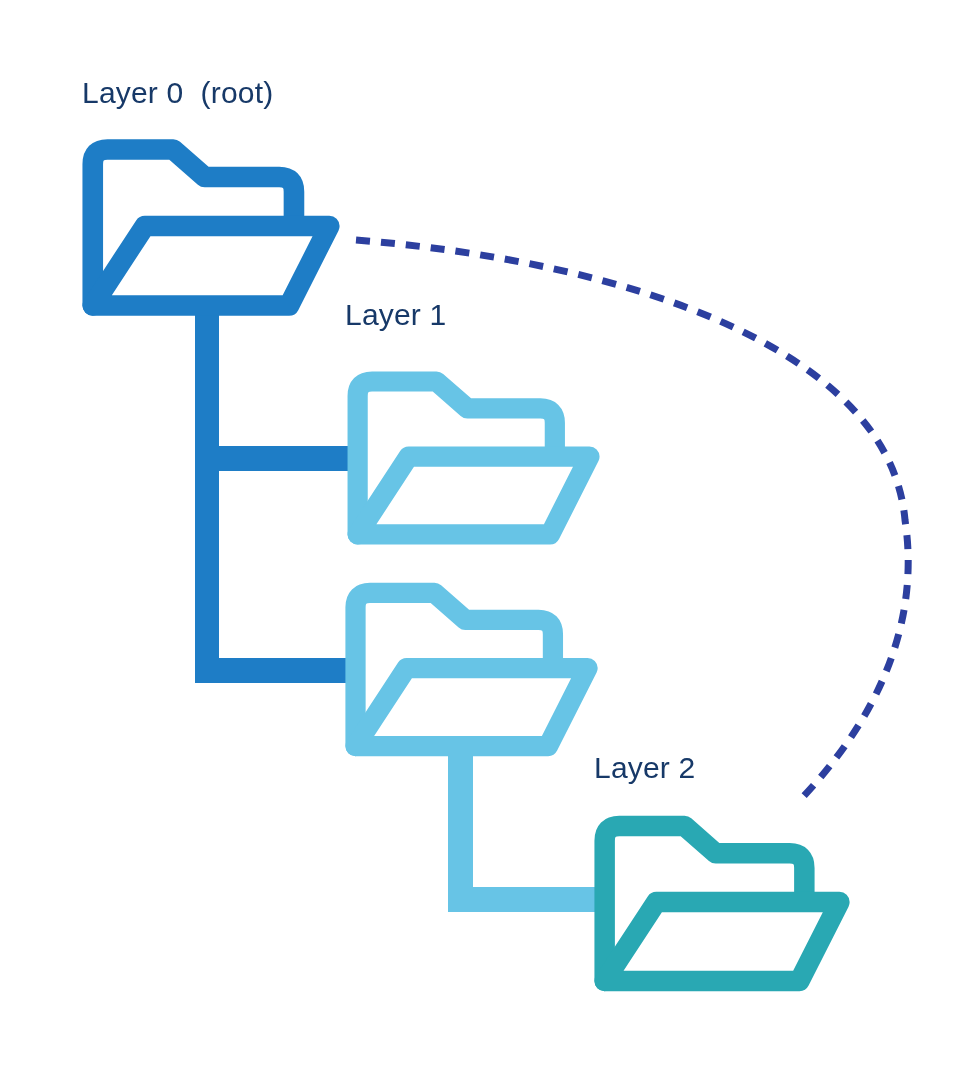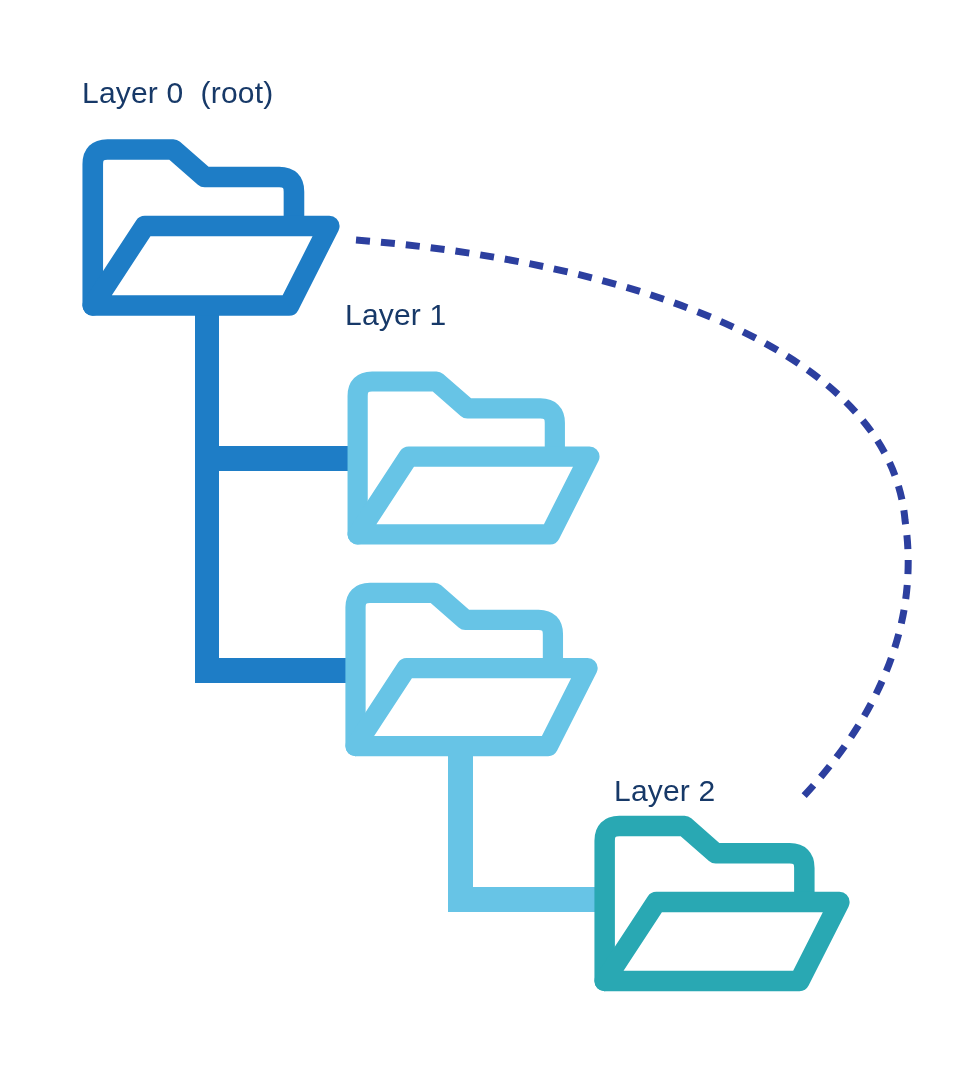--- a/index.html
+++ b/index.html
@@ -25,21 +25,21 @@
   .layer-label {
     position: absolute;
     color: var(--label_text, #173968);
     font-size: 30px;
     line-height: 34px;
     white-space: pre;
     letter-spacing: 0.2px;
   }
   .label-layer0 { left: 82px;  top: 76px; }
   .label-layer1 { left: 345px; top: 298px; }
-  .label-layer2 { left: 594px; top: 774px; margin-left: 20px; }
+  .label-layer2 { left: 594px; top: 751px; }
 </style>
 </head>
 <body>
 
 <div class="canvas">
 
   <svg class="diagram-svg" viewBox="0 0 980 1080" xmlns="http://www.w3.org/2000/svg">
 
     <defs>
 

